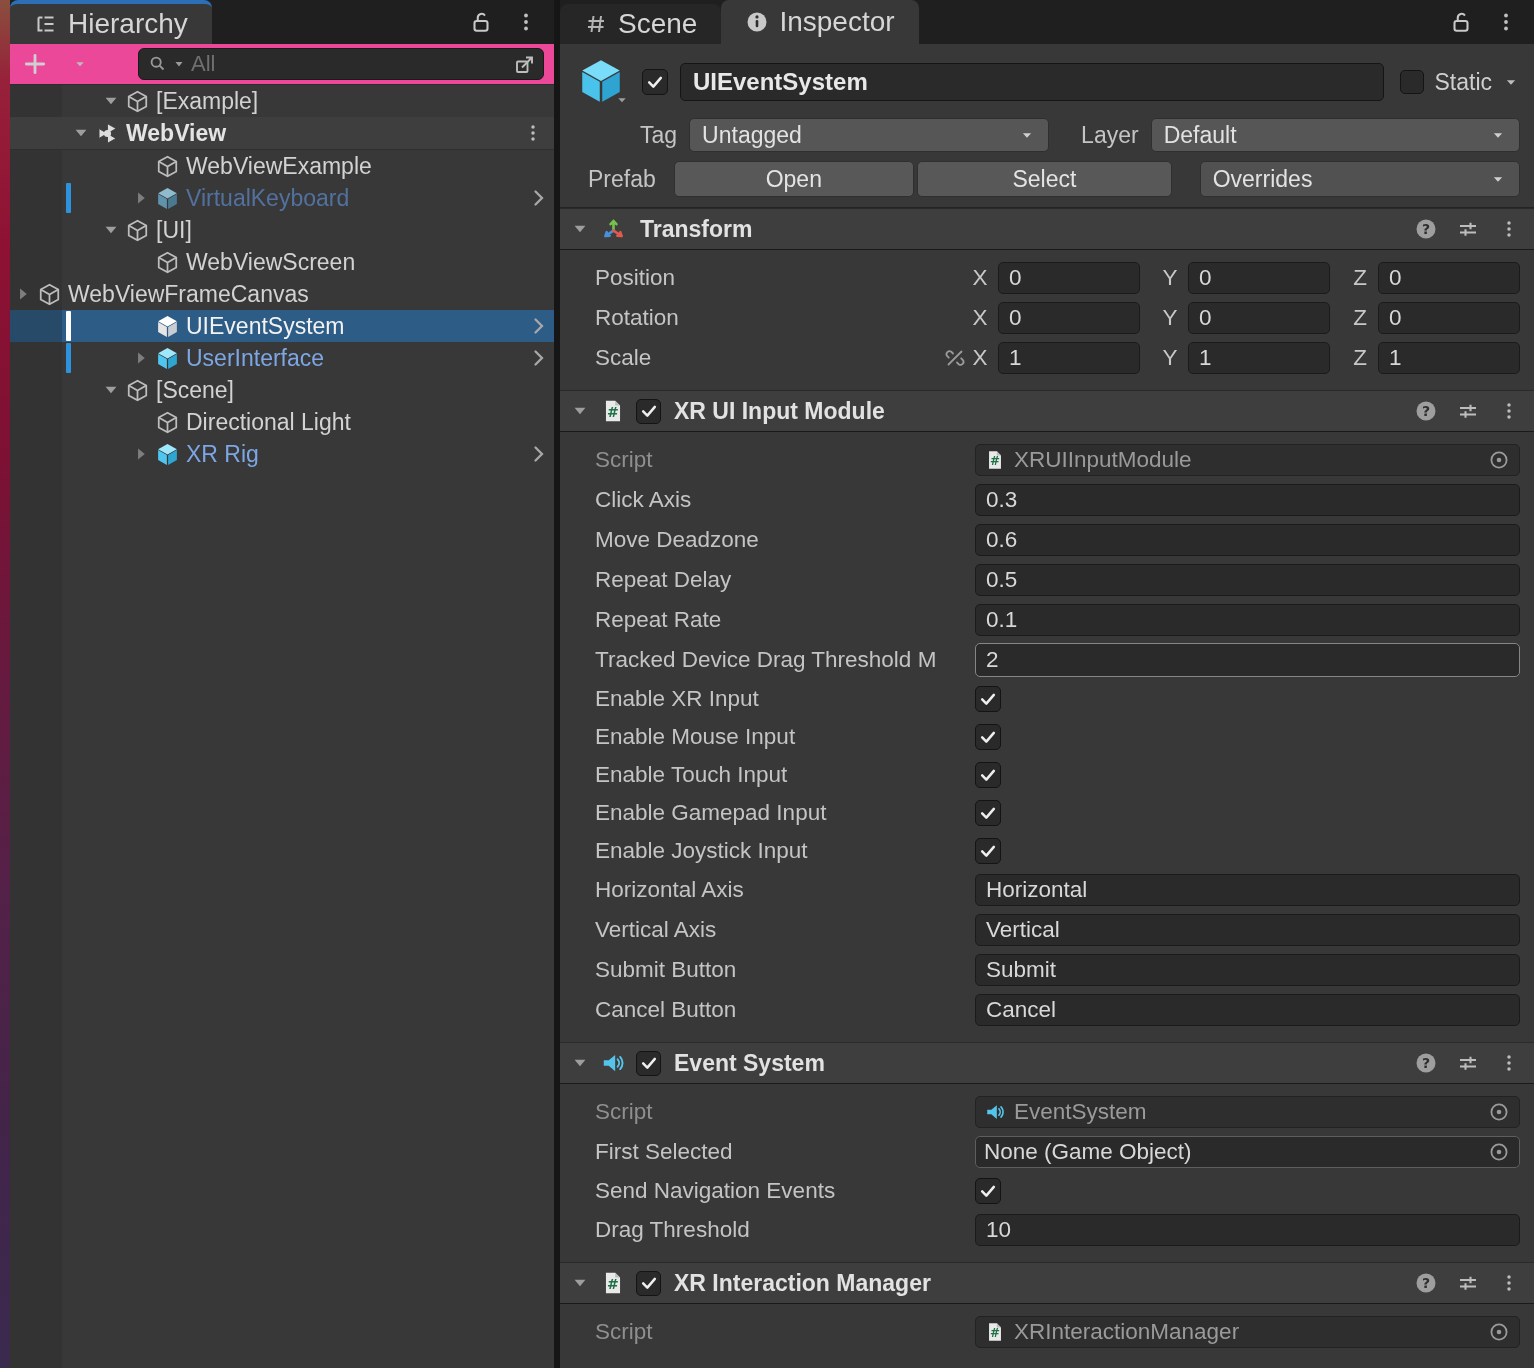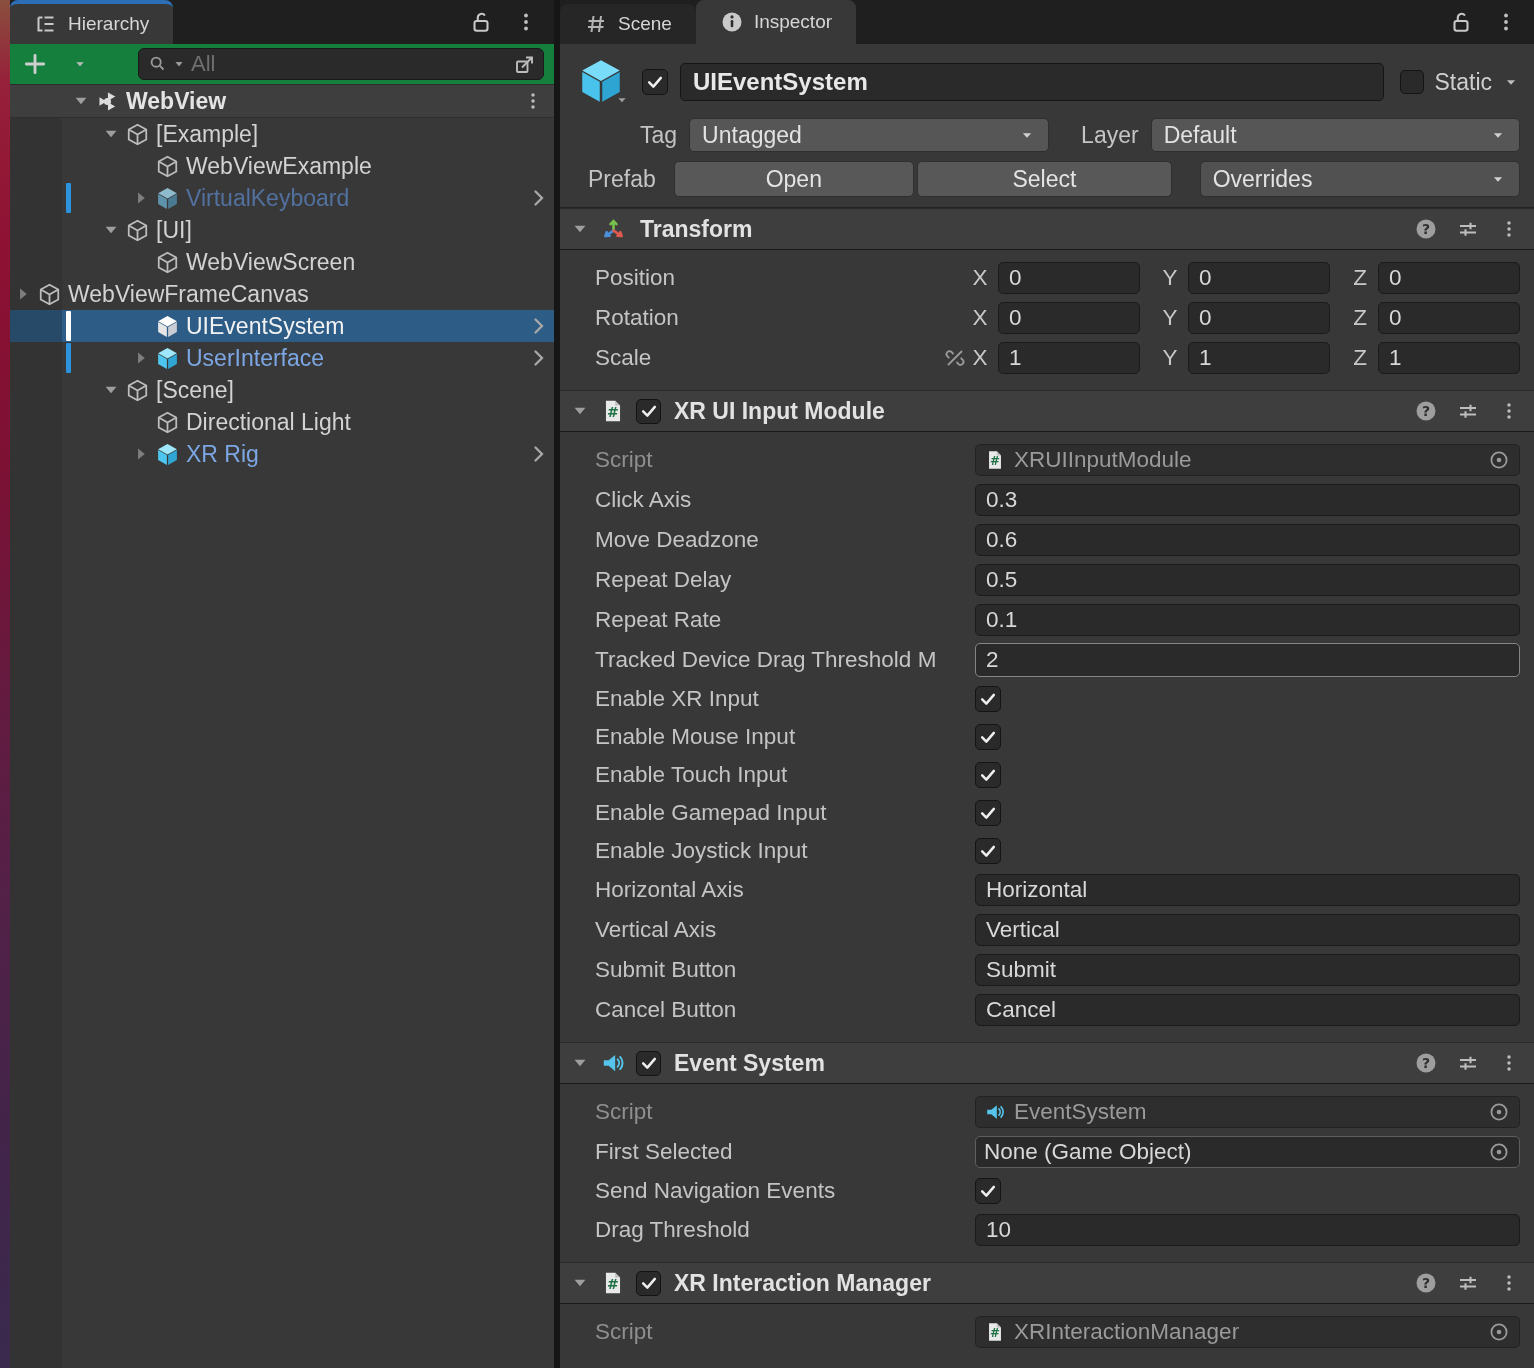--- a/index.html
+++ b/index.html
@@ -21,27 +21,27 @@
 
   
   .panel{height:100%;display:flex;flex-direction:column;min-width:0;}
   .hierarchy{width:544px;flex:none;background:#383838;}
   .panel-divider{width:6px;flex:none;background:#161616;}
   .inspector{width:974px;flex:none;background:#383838;}
 
   
   .tabbar{height:44px;flex:none;background:#1f1f1f;display:flex;align-items:flex-end;position:relative;}
   .tab{height:40px;display:inline-flex;align-items:center;gap:10px;padding:0 24px;
-       font-size:19px;color:#d6d6d6;background:#262626;border-radius:8px 8px 0 0;cursor:pointer;}
+       font-size:28px;color:#d6d6d6;background:#262626;border-radius:8px 8px 0 0;cursor:pointer;}
   .tab.active{background:#383838;height:44px;}
   .tab.focus-accent{border-top:4px solid #2c6fb7;height:44px;box-sizing:border-box;}
   .tabbar-actions{margin-left:auto;display:flex;align-items:center;gap:20px;padding:0 16px;height:100%;}
 
   
-  .h-toolbar{height:40px;flex:none;background:#15803d;border-bottom:1px solid #2c2c2c;
+  .h-toolbar{height:40px;flex:none;background:#ec4899;border-bottom:1px solid #2c2c2c;
     display:flex;align-items:center;padding:0 10px;gap:22px;}
   .plus-btn{width:30px;height:30px;display:flex;align-items:center;justify-content:center;cursor:pointer;}
   .plus-caret{width:16px;cursor:pointer;}
   .searchbox{flex:1;height:30px;margin-left:28px;background:#2a2a2a;border:1px solid #1a1a1a;border-radius:6px;
     display:flex;align-items:center;padding:0 6px 0 8px;gap:4px;}
   .searchbox input{flex:1;background:transparent;border:none;outline:none;color:#cfcfcf;font-size:22px;min-width:0;}
   .searchbox input::placeholder{color:#6f6f6f;}
 
   
   .tree{position:relative;flex:1;overflow:hidden;background:#383838;}
@@ -171,21 +171,35 @@
           <svg viewBox="0 0 24 24" width="24" height="24" fill="none" stroke="#bdbdbd" stroke-width="1.9">
               <rect x="4" y="9.5" width="10.5" height="10.5" rx="1"></rect>
               <path d="M9 15.5 L18.5 6 M13 5.5 H19 V11.5"></path>
             </svg>
         </span>
       </div>
     </div>
 
     <div class="tree" id="tree">
       <div class="tree-gutter"></div>
-    <div class="h-row scene-row" style="padding-left: 58px;">
+    <div class="h-row" style="padding-left: 88px;">
+          <span class="arrow icon">
+            <svg viewBox="0 0 24 24" width="20" height="20" fill="#9e9e9e">
+              <path d="M5.5 8 h13 L12 16 Z"></path>
+            </svg>
+          </span>
+          <span class="obj-icon icon">
+            <svg viewBox="0 0 24 24" width="25" height="25">
+              <path d="M12 2.6 20.4 7.2 V16.8 L12 21.4 3.6 16.8 V7.2 Z" fill="none" stroke="#bdbdbd" stroke-width="1.7" stroke-linejoin="round"></path>
+              <path d="M3.6 7.2 12 12 20.4 7.2 M12 12 V21.4" fill="none" stroke="#bdbdbd" stroke-width="1.7" stroke-linejoin="round"></path>
+            </svg>
+          </span>
+          <span class="lbl">[Example]</span>
+        </div>
+        <div class="h-row scene-row" style="padding-left: 58px;">
           <span class="arrow icon">
             <svg viewBox="0 0 24 24" width="20" height="20" fill="#9e9e9e">
               <path d="M5.5 8 h13 L12 16 Z"></path>
             </svg>
           </span>
           <span class="obj-icon icon">
             <svg viewBox="0 0 24 24" width="25" height="25">
               <g fill="#dddddd" stroke="#3c3c3c" stroke-width="0.8">
                 <path d="M12 12 L12 2.6 L20.2 7.3 Z" transform="rotate(0 12 12)"></path>
                 <path d="M12 12 L12 2.6 L20.2 7.3 Z" transform="rotate(120 12 12)"></path>
@@ -195,34 +209,20 @@
             </svg>
           </span>
           <span class="lbl">WebView</span>
           <span class="trail icon" style="right:10px;">
             <svg viewBox="0 0 24 24" width="22" height="22" fill="#bdbdbd">
               <circle cx="12" cy="5.5" r="1.9"></circle>
               <circle cx="12" cy="12" r="1.9"></circle>
               <circle cx="12" cy="18.5" r="1.9"></circle>
             </svg>
           </span>
-        </div>
-        <div class="h-row" style="padding-left: 88px;">
-          <span class="arrow icon">
-            <svg viewBox="0 0 24 24" width="20" height="20" fill="#9e9e9e">
-              <path d="M5.5 8 h13 L12 16 Z"></path>
-            </svg>
-          </span>
-          <span class="obj-icon icon">
-            <svg viewBox="0 0 24 24" width="25" height="25">
-              <path d="M12 2.6 20.4 7.2 V16.8 L12 21.4 3.6 16.8 V7.2 Z" fill="none" stroke="#bdbdbd" stroke-width="1.7" stroke-linejoin="round"></path>
-              <path d="M3.6 7.2 12 12 20.4 7.2 M12 12 V21.4" fill="none" stroke="#bdbdbd" stroke-width="1.7" stroke-linejoin="round"></path>
-            </svg>
-          </span>
-          <span class="lbl">[Example]</span>
         </div>
         <div class="h-row" style="padding-left: 118px;">
           <span class="arrow icon"></span>
           <span class="obj-icon icon">
             <svg viewBox="0 0 24 24" width="25" height="25">
               <path d="M12 2.6 20.4 7.2 V16.8 L12 21.4 3.6 16.8 V7.2 Z" fill="none" stroke="#bdbdbd" stroke-width="1.7" stroke-linejoin="round"></path>
               <path d="M3.6 7.2 12 12 20.4 7.2 M12 12 V21.4" fill="none" stroke="#bdbdbd" stroke-width="1.7" stroke-linejoin="round"></path>
             </svg>
           </span>
           <span class="lbl">WebViewExample</span>

